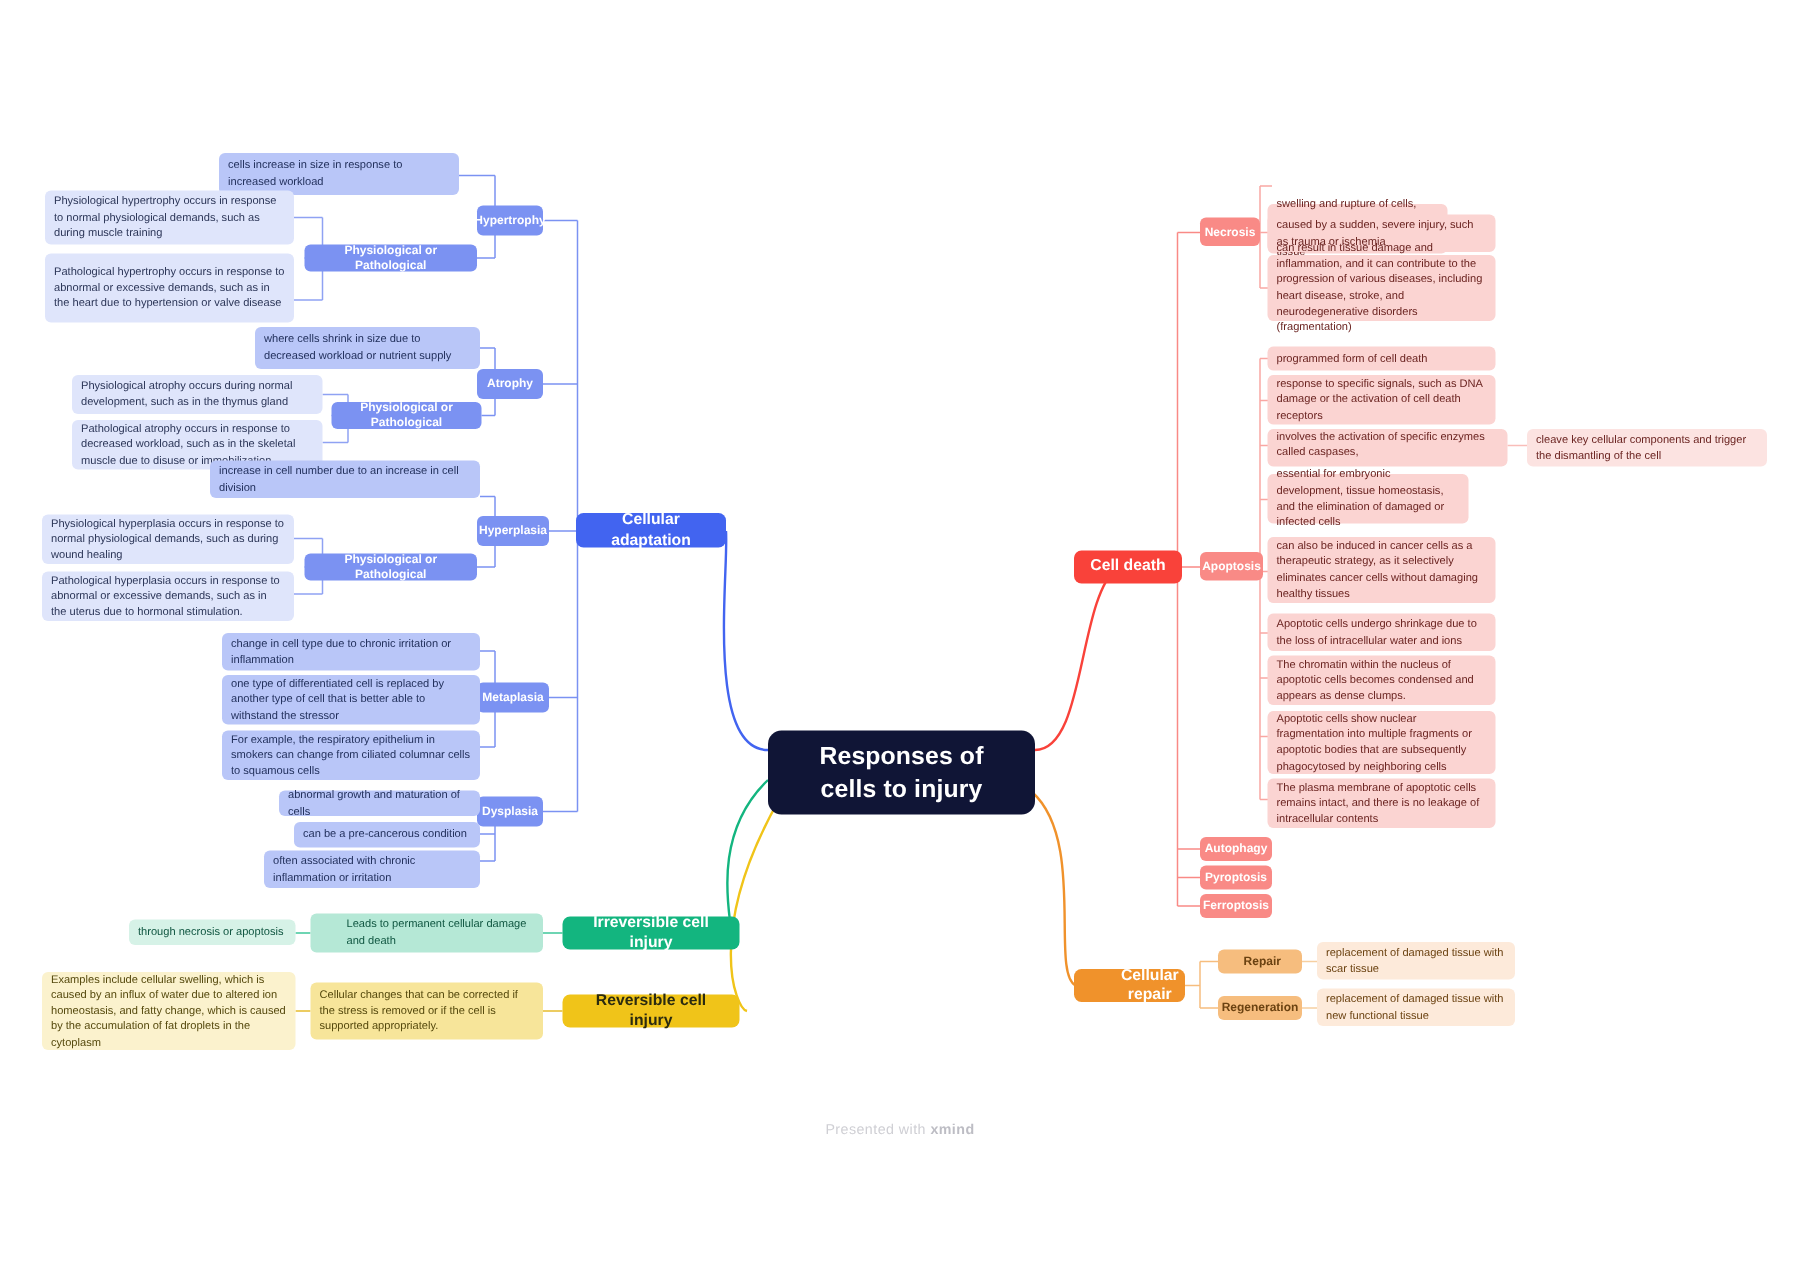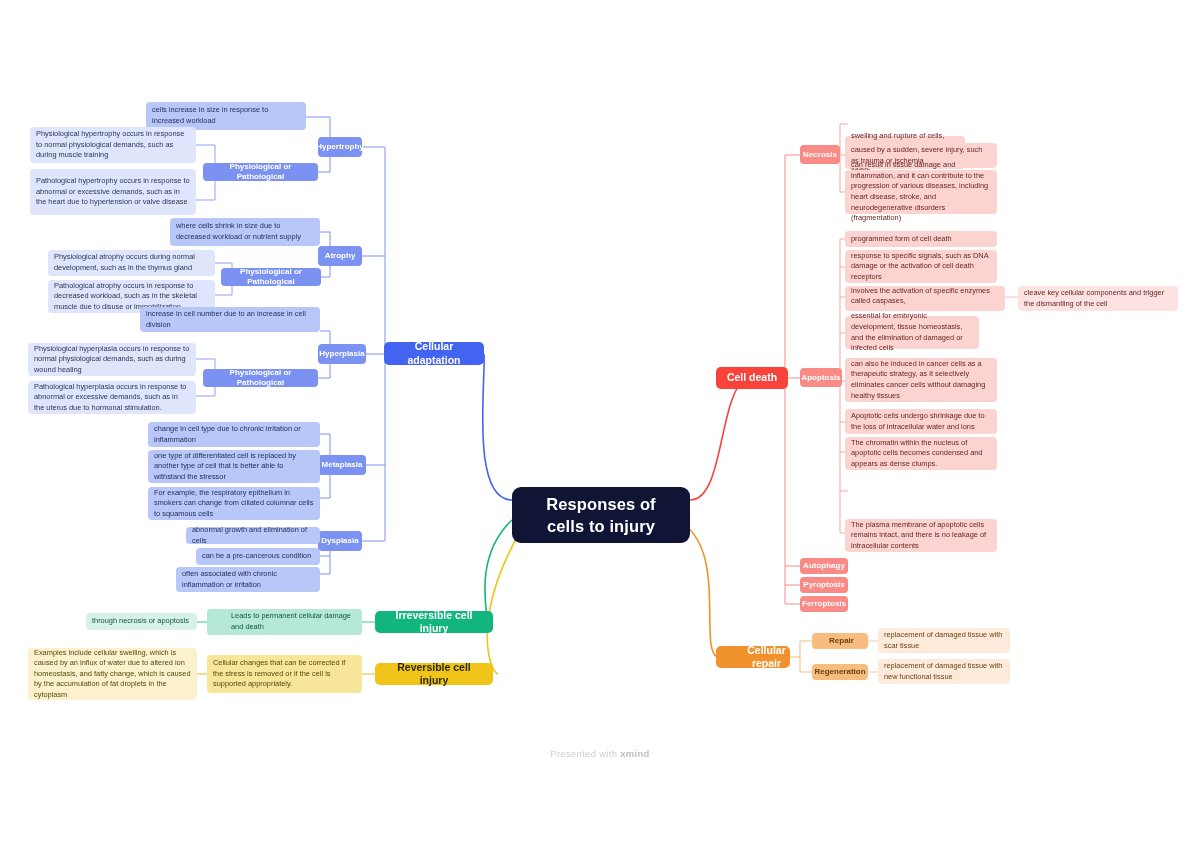--- a/index.html
+++ b/index.html
@@ -232,21 +232,21 @@
     <span>one type of differentiated cell is replaced by another type of cell that is better able to withstand the stressor</span>
   </div>
   <div class="node leaf l-blue" style="left:148px;top:487px;width:172px;height:33px;">
     <span>For example, the respiratory epithelium in smokers can change from ciliated columnar cells to squamous cells</span>
   </div>
 
   <div class="node sub-chip s-blue" style="left:318px;top:531px;width:44px;height:20px;">
     <span>Dysplasia</span>
   </div>
   <div class="node leaf l-blue" style="left:186px;top:527px;width:134px;height:17px;">
-    <span>abnormal growth and elimination of cells</span>
+    <span>abnormal growth and maturation of cells</span>
   </div>
   <div class="node leaf l-blue" style="left:196px;top:548px;width:124px;height:17px;">
     <span>can be a pre-cancerous condition</span>
   </div>
   <div class="node leaf l-blue" style="left:176px;top:567px;width:144px;height:25px;">
     <span>often associated with chronic inflammation or irritation</span>
   </div>
 
   <div class="node main-chip m-green" style="left:375px;top:611px;width:118px;height:22px;">
     <span>Irreversible cell injury</span>
@@ -305,20 +305,23 @@
   </div>
   <div class="node leaf l-red" style="left:845px;top:358px;width:152px;height:44px;">
     <span>can also be induced in cancer cells as a therapeutic strategy, as it selectively eliminates cancer cells without damaging healthy tissues</span>
   </div>
   <div class="node leaf l-red" style="left:845px;top:409px;width:152px;height:25px;">
     <span>Apoptotic cells undergo shrinkage due to the loss of intracellular water and ions</span>
   </div>
   <div class="node leaf l-red" style="left:845px;top:437px;width:152px;height:33px;">
     <span>The chromatin within the nucleus of apoptotic cells becomes condensed and appears as dense clumps.</span>
   </div>
+  <div class="node leaf l-red" style="left:845px;top:474px;width:152px;height:42px;">
+    <span>Apoptotic cells show nuclear fragmentation into multiple fragments or apoptotic bodies that are subsequently phagocytosed by neighboring cells</span>
+  </div>
   <div class="node leaf l-red" style="left:845px;top:519px;width:152px;height:33px;">
     <span>The plasma membrane of apoptotic cells remains intact, and there is no leakage of intracellular contents</span>
   </div>
 
   <div class="node sub-chip s-red" style="left:800px;top:558px;width:48px;height:16px;">
     <span>Autophagy</span>
   </div>
   <div class="node sub-chip s-red" style="left:800px;top:577px;width:48px;height:16px;">
     <span>Pyroptosis</span>
   </div>

